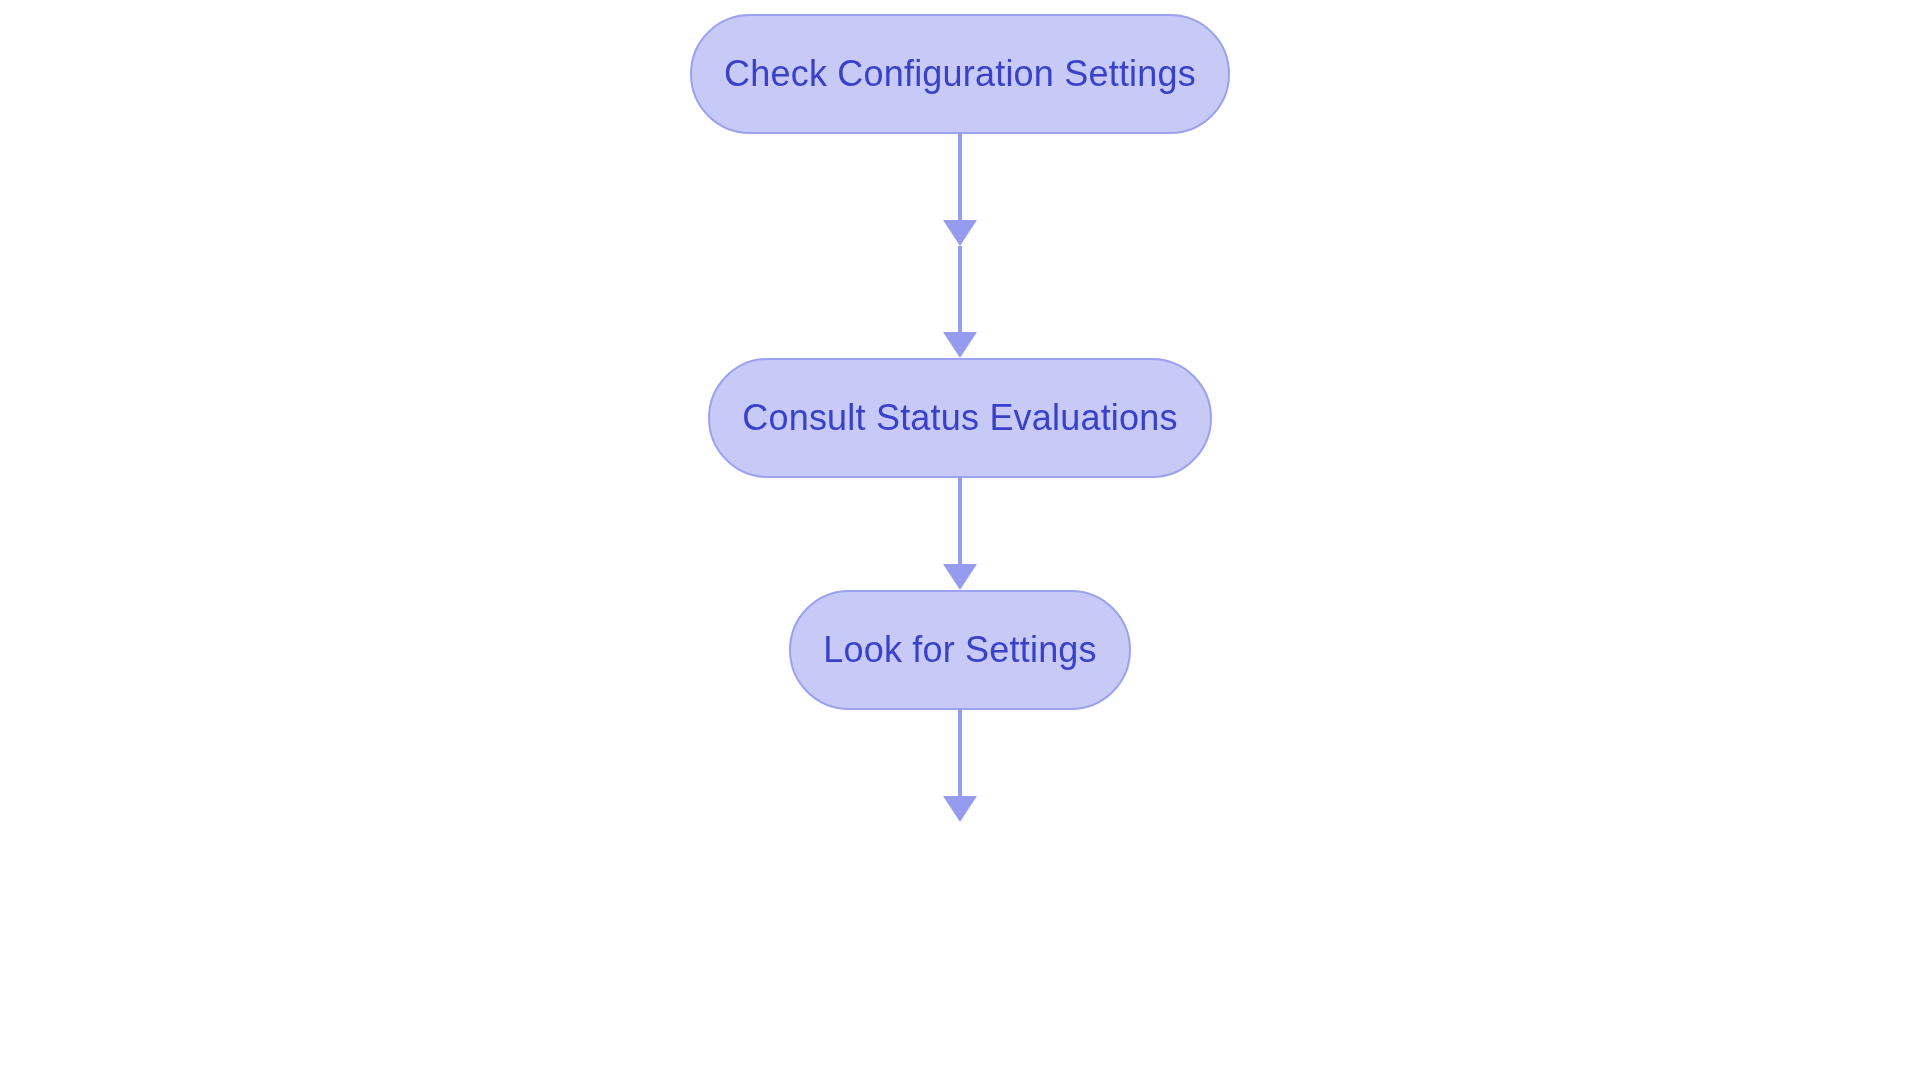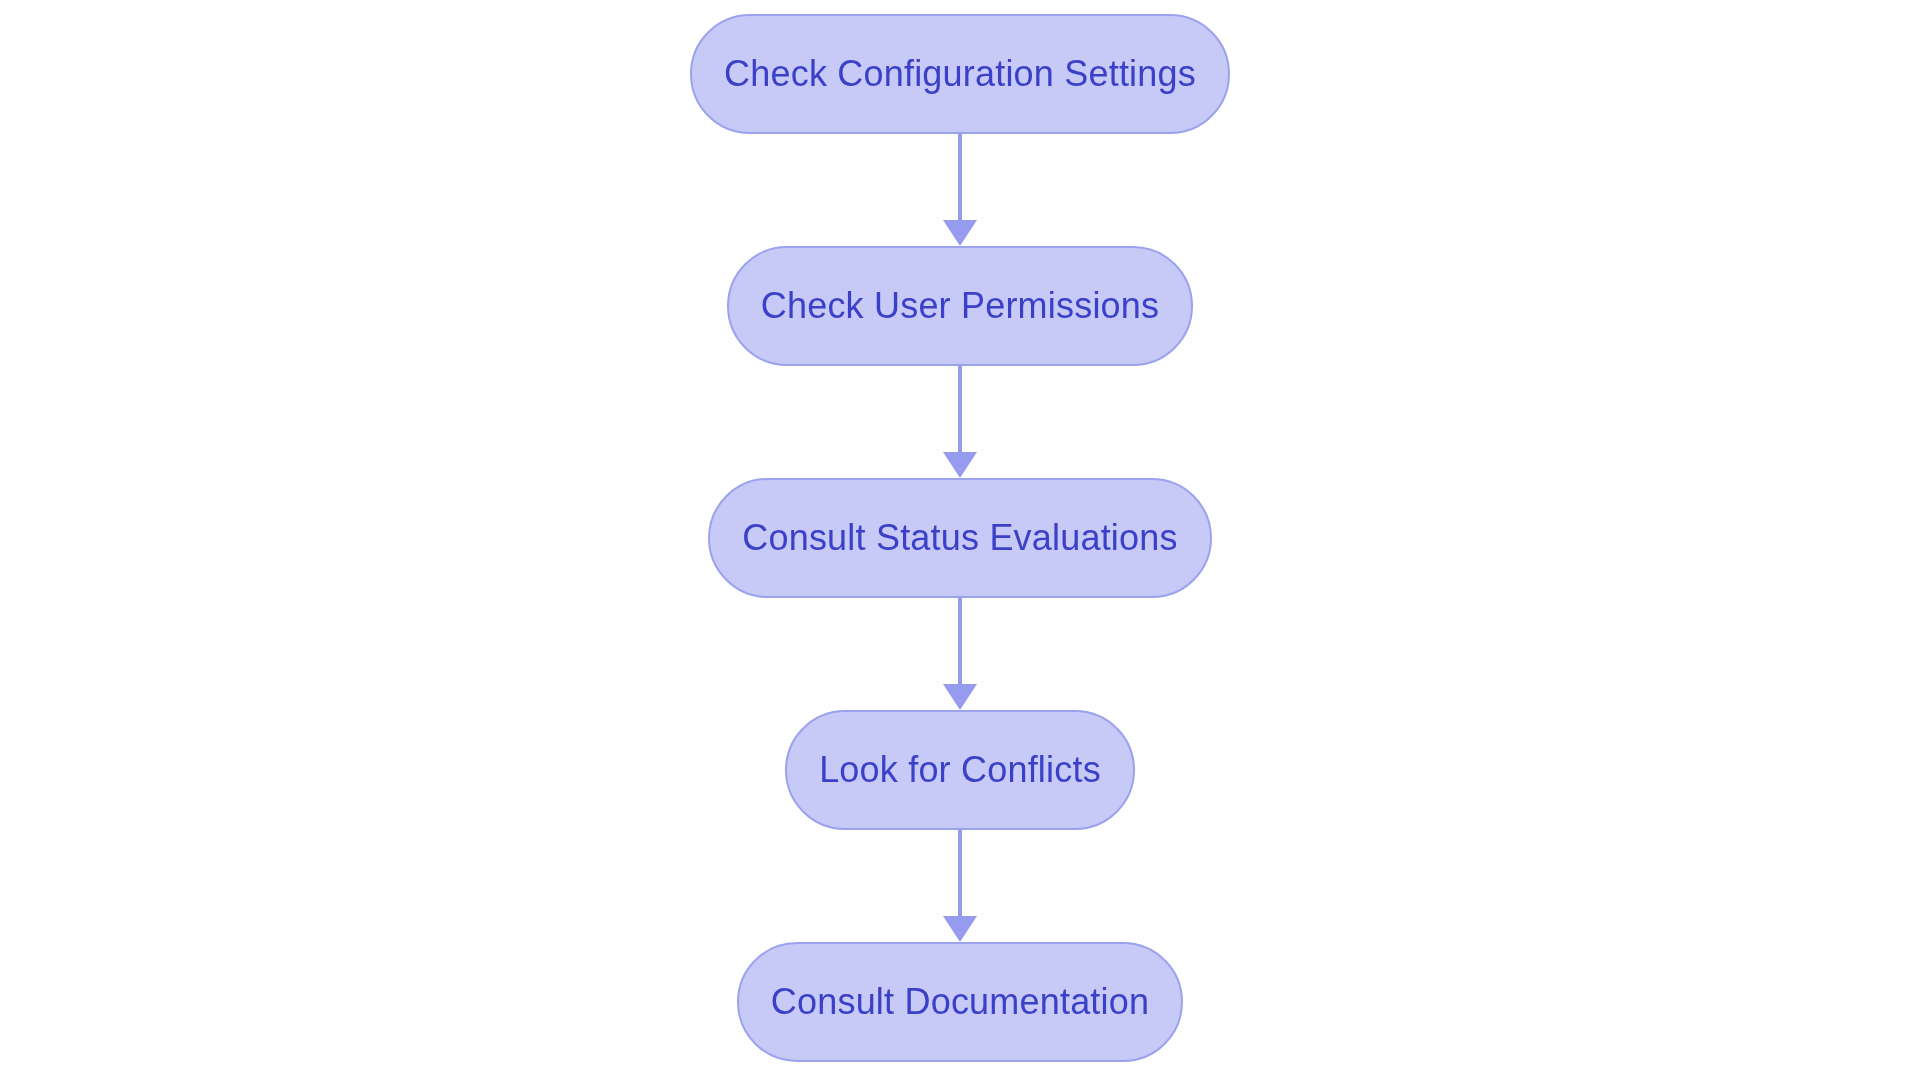--- a/index.html
+++ b/index.html
@@ -69,37 +69,35 @@
 <div class="canvas">
   <div class="flowchart">
 
     <div class="node">Check Configuration Settings</div>
 
     <div class="arrow">
       <div class="shaft"></div>
       <div class="head"></div>
     </div>
 
-    <div class="node">Check User Permissions</div>
 
     <div class="arrow">
       <div class="shaft"></div>
       <div class="head"></div>
     </div>
 
     <div class="node">Consult Status Evaluations</div>
 
     <div class="arrow">
       <div class="shaft"></div>
       <div class="head"></div>
     </div>
 
-    <div class="node">Look for Conflicts</div>
+    <div class="node">Look for Settings</div>
 
     <div class="arrow">
       <div class="shaft"></div>
       <div class="head"></div>
     </div>
 
-    <div class="node">Consult Documentation</div>
 
   </div>
 </div>
 
 </body></html>

